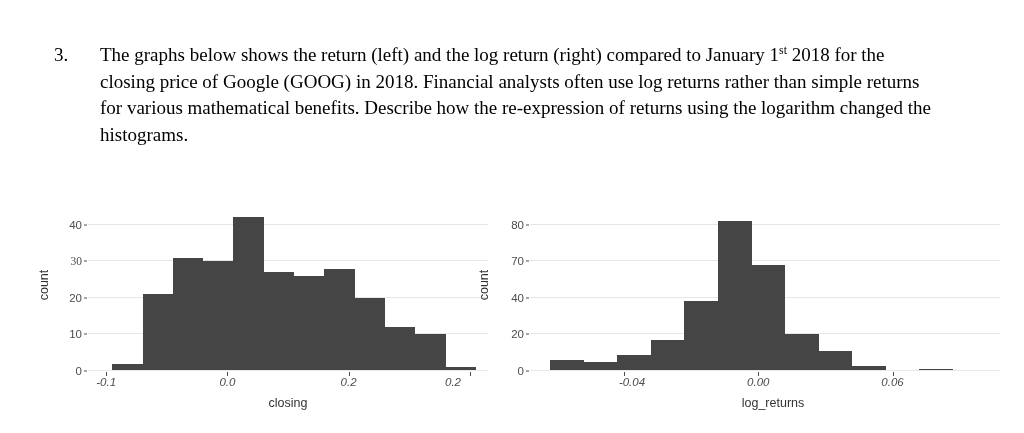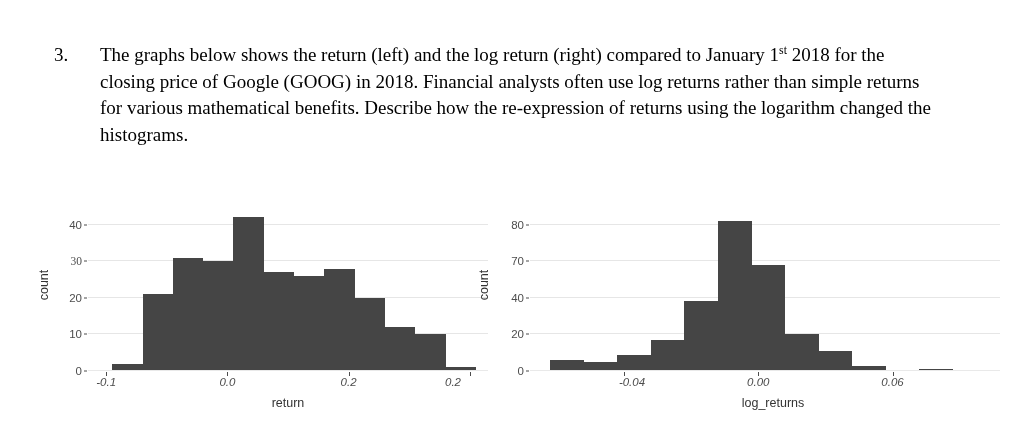--- a/index.html
+++ b/index.html
@@ -232,21 +232,21 @@
           <div class="x-tick-mark" style="left: 139.394px;"></div>
           <div class="x-tick-mark" style="left: 260.606px;"></div>
           <div class="x-tick-mark" style="left: 381.818px;"></div>
         </div>
       <div class="x-axis-labels">
           <div class="x-tick-label" style="left: 18.1818px;">-0.1</div>
           <div class="x-tick-label" style="left: 139.394px;">0.0</div>
           <div class="x-tick-label" style="left: 260.606px;">0.2</div>
           <div class="x-tick-label" style="left: 365px;">0.2</div>
         </div>
-      <div class="axis-title-x">return</div>
+      <div class="axis-title-x">closing</div>
     </div>
   </div>
 
   <div class="plot" id="plot-logreturns">
     <div class="plot-inner">
       <div class="axis-title-y">count</div>
       <div class="y-axis-labels">
           <div class="y-tick-label" style="bottom: auto; top: 161px;">0</div>
           <div class="y-tick-label" style="bottom: auto; top: 124.409px;">20</div>
           <div class="y-tick-label" style="bottom: auto; top: 87.8182px;">40</div>

